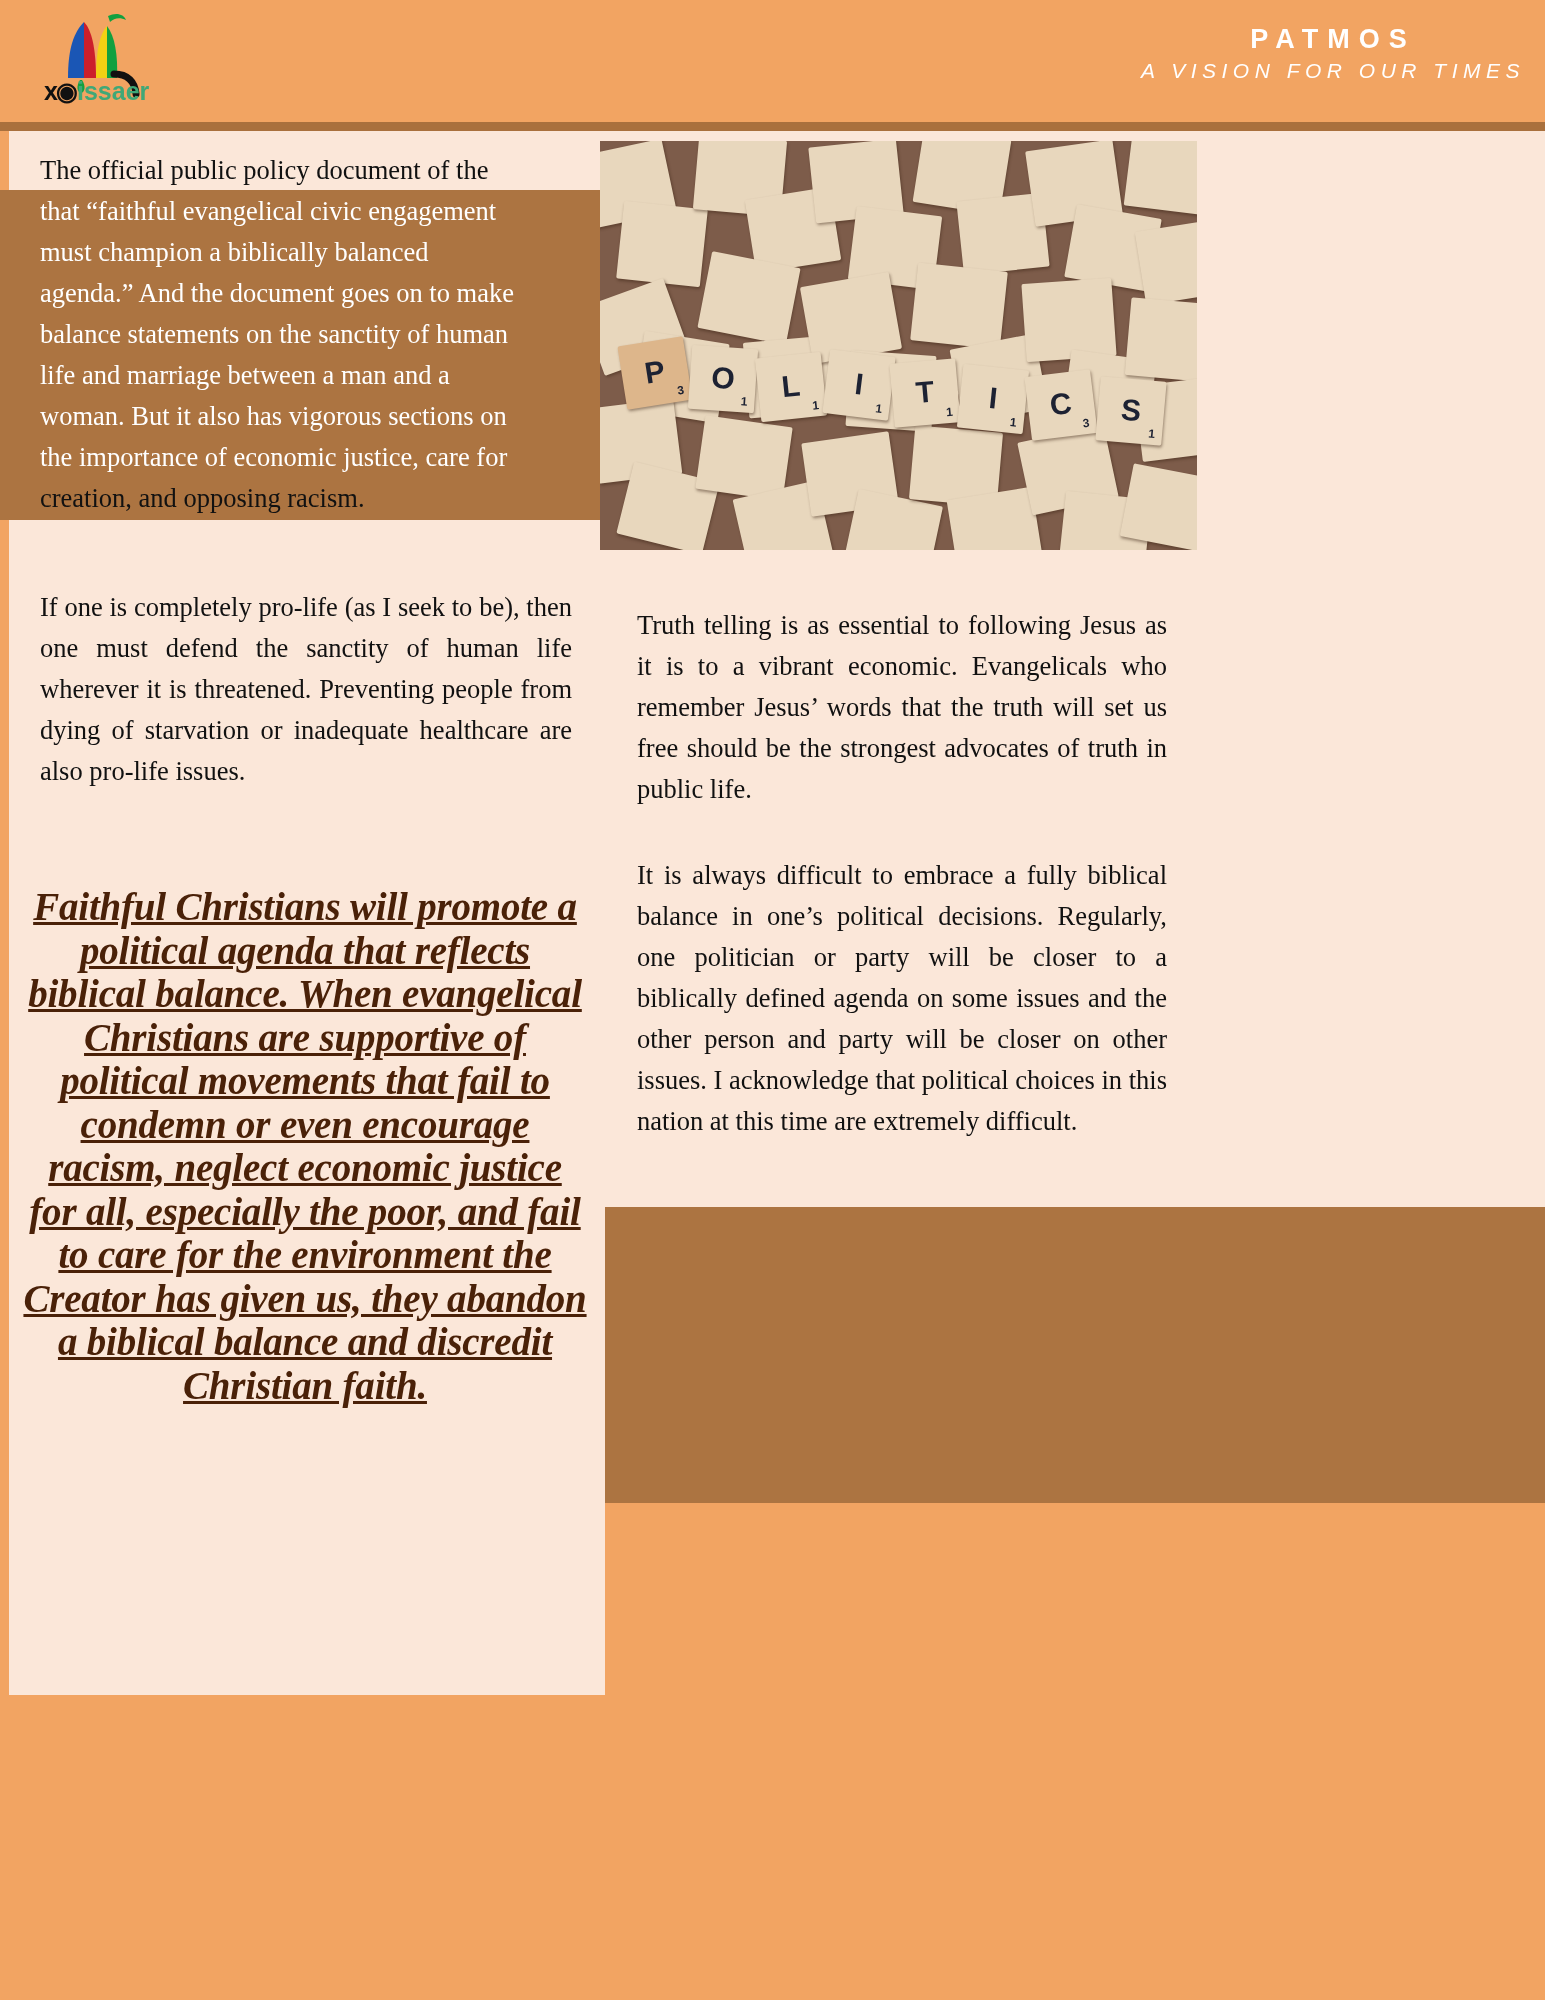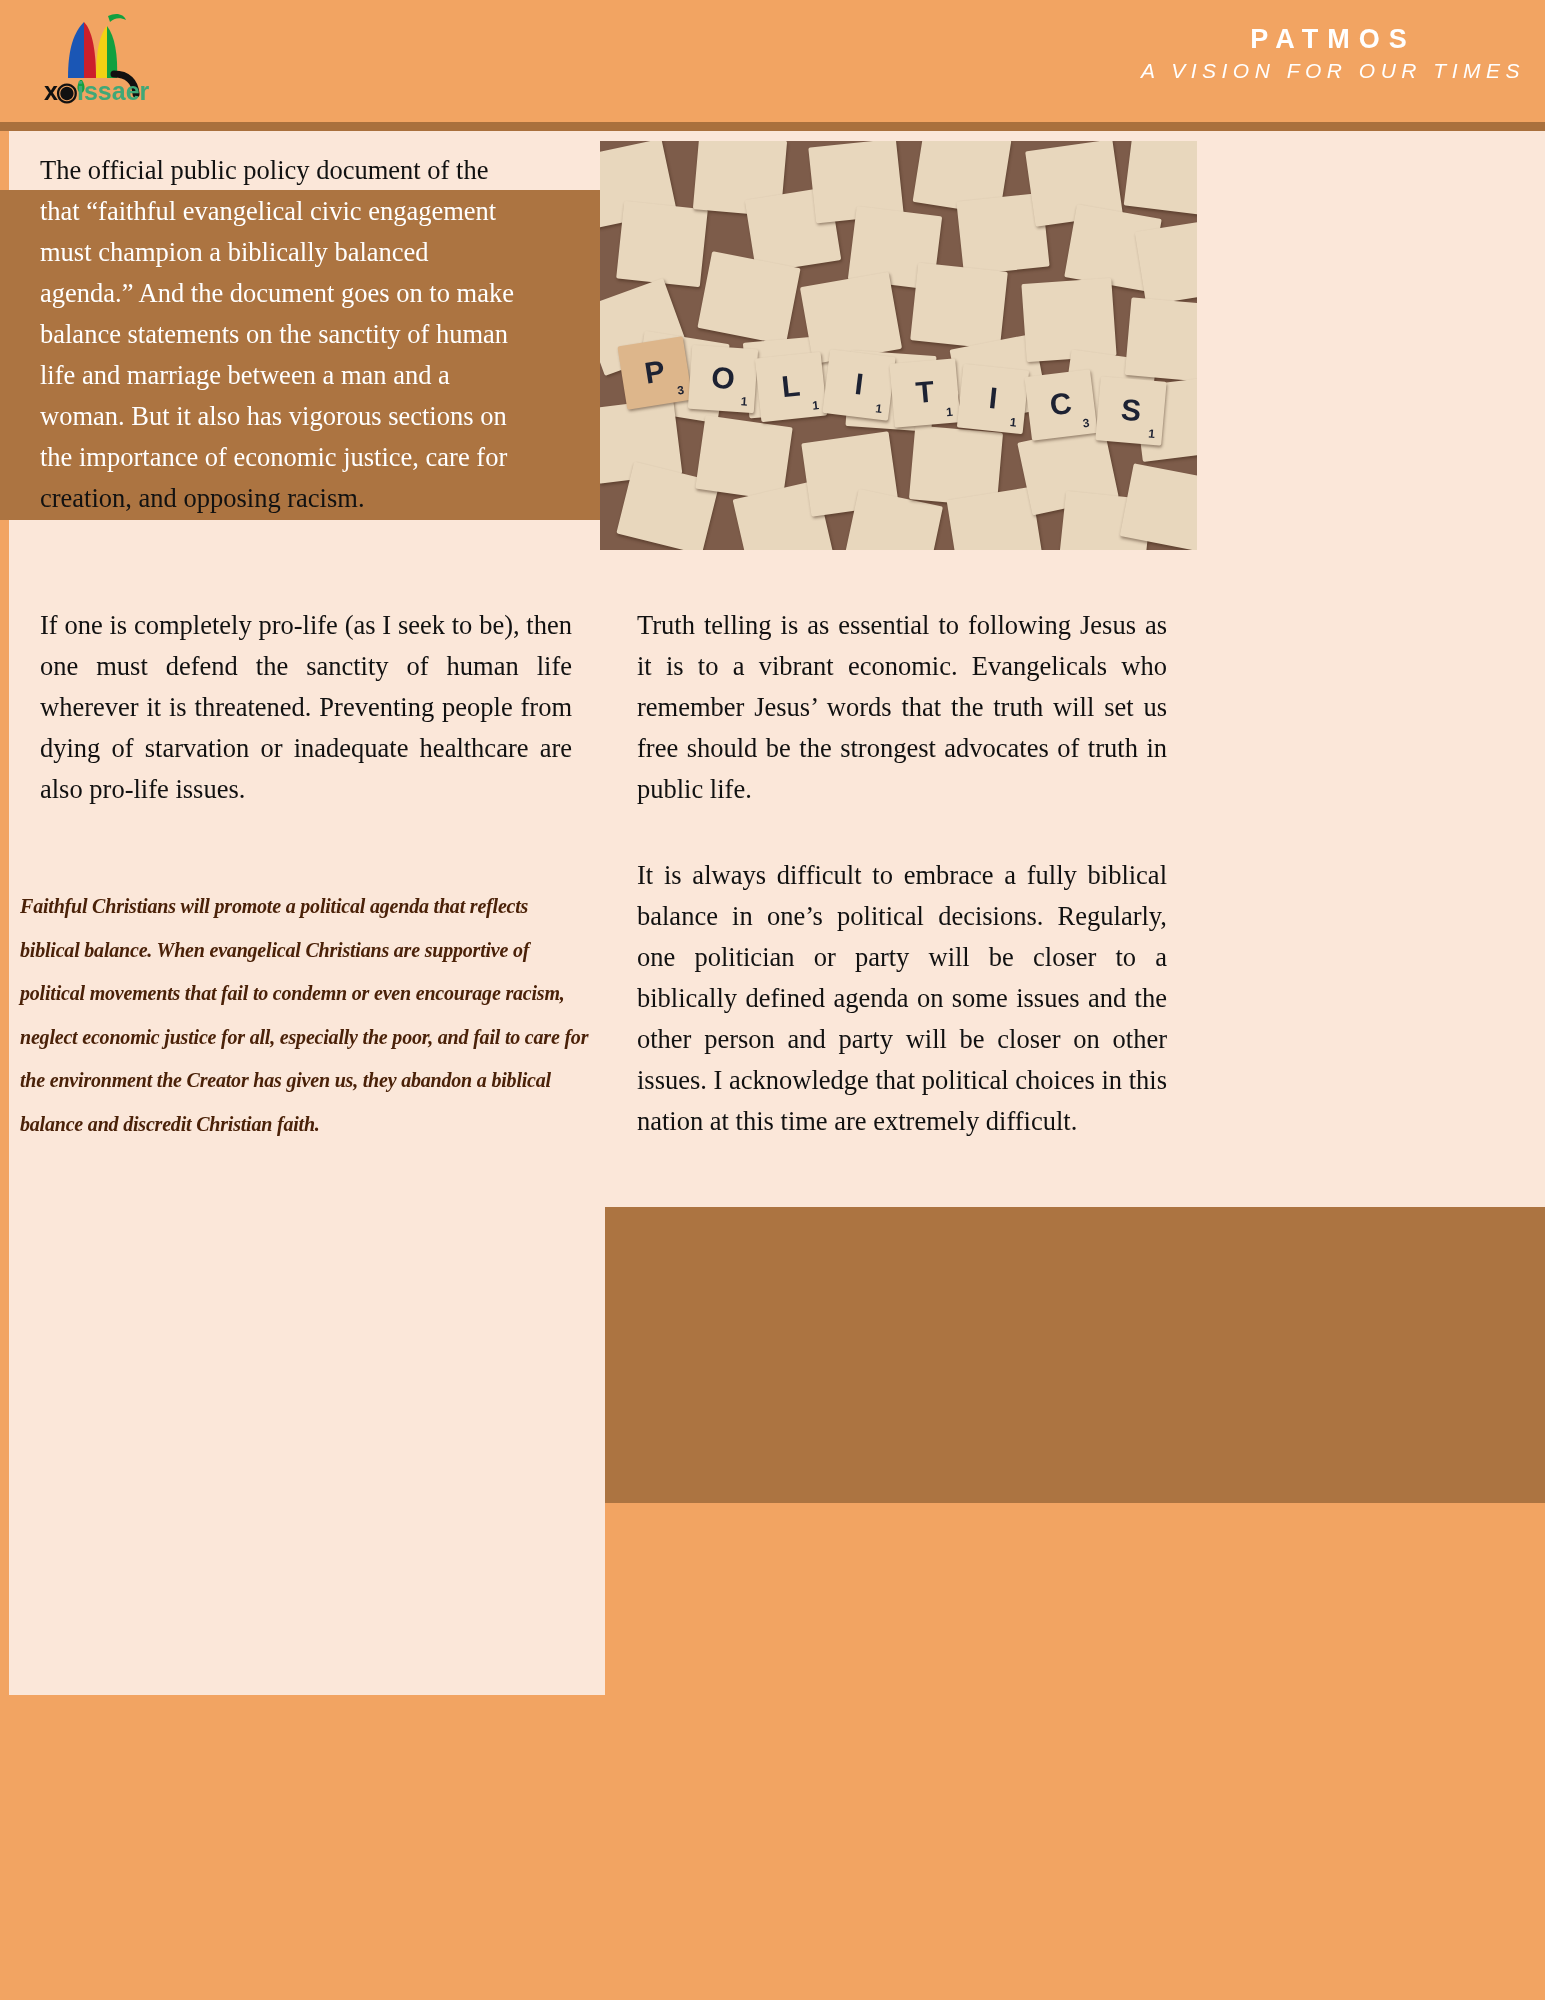--- a/index.html
+++ b/index.html
@@ -137,39 +137,41 @@
     white-space: nowrap;
   }
   #para-intro .ln.j {
     display: flex;
     justify-content: space-between;
   }
 
   #para-prolife {
     position: absolute;
     left: 40px;
-    top: 605px;
+    top: 587px;
     width: 532px;
     z-index: 3;
   }
 
   
   .pullquote {
     position: absolute;
     left: 20px;
     top: 885px;
     width: 570px;
     z-index: 4;
     font-family: "Liberation Serif", serif;
-    font-size: 20px;
+    font-size: 39px;
     font-weight: bold;
     font-style: italic;
     line-height: 43.5px;
     color: #4a2108;
+    text-align: center;
     letter-spacing: -0.2px;
+    text-decoration: underline;
   }
 
   
   #para-truth {
     position: absolute;
     left: 637px;
     top: 605px;
     width: 530px;
     z-index: 3;
   }

